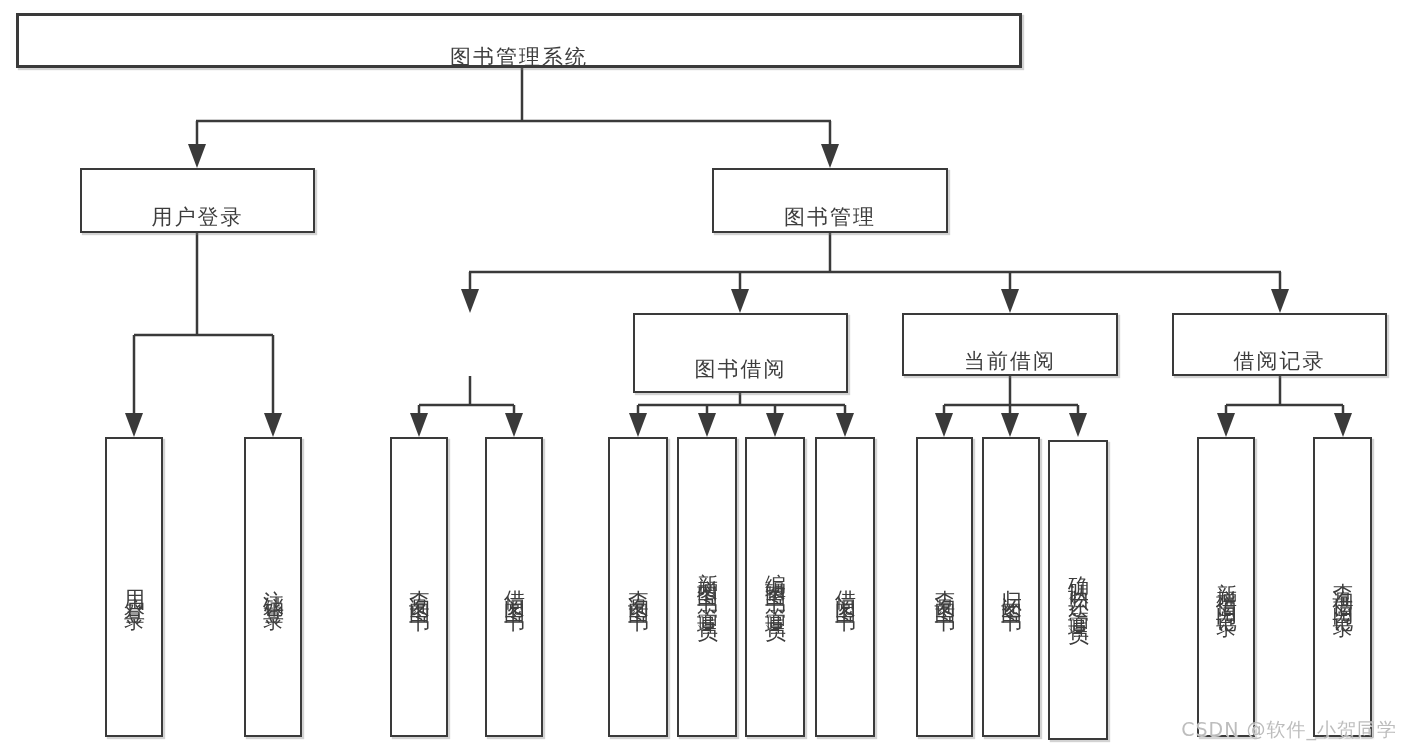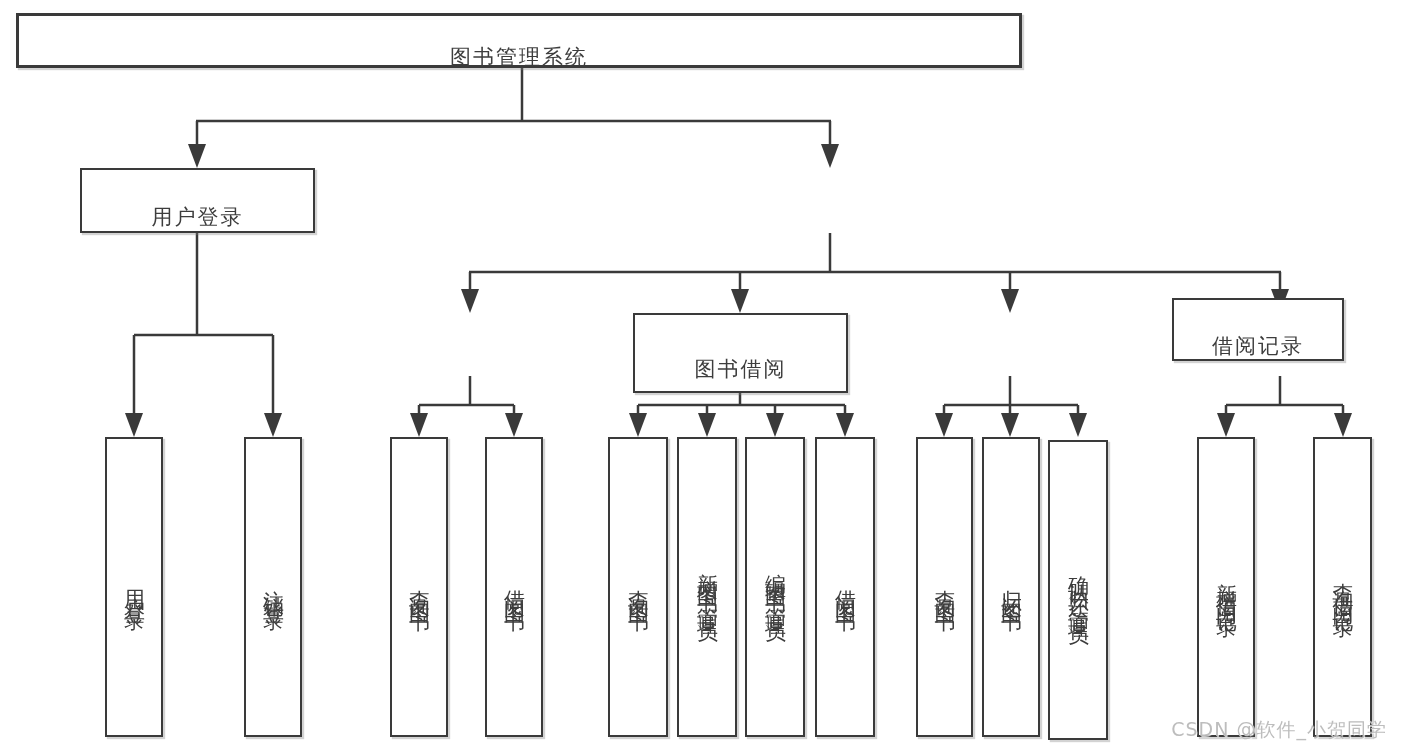--- a/index.html
+++ b/index.html
@@ -33,21 +33,21 @@
     margin-top:32px;
   }
   .box.v span{
     writing-mode:vertical-rl;
     font-size:21px;
     letter-spacing:7px;
     line-height:1;
   }
   .watermark{
     position:absolute;
-    right:18px;
+    right:8px;
     bottom:4px;
     font-size:19px;
     color:var(--watermark);
     text-shadow:1px 1px 1px rgba(255,255,255,0.85);
     letter-spacing:1px;
     white-space:nowrap;
   }
 </style>
 </head>
 <body>
@@ -116,25 +116,31 @@
     <polygon class="ah" points="1334,413 1352,413 1343,437"></polygon>
   </svg>
 
   <div class="box h root" style="left:16px;top:13px;width:1006px;height:55px">
     <span>图书管理系统</span>
   </div>
 
   <div class="box h" style="left:80px;top:168px;width:235px;height:65px">
     <span>用户登录</span>
   </div>
+  <div class="box h" style="left:712px;top:168px;width:236px;height:65px">
+    <span>图书管理</span>
+  </div>
 
   <div class="box h" style="left:633px;top:313px;width:215px;height:80px">
     <span>图书借阅</span>
   </div>
-  <div class="box h" style="left:1172px;top:298px;width:172px;height:63px">
+  <div class="box h" style="left:902px;top:313px;width:216px;height:63px">
+    <span>当前借阅</span>
+  </div>
+  <div class="box h" style="left:1172px;top:313px;width:215px;height:63px">
     <span>借阅记录</span>
   </div>
 
   <div class="box v" style="left:105px;top:437px;width:58px;height:300px">
     <span>用户登录</span>
   </div>
   <div class="box v" style="left:244px;top:437px;width:58px;height:300px">
     <span>注销登录</span>
   </div>
 

